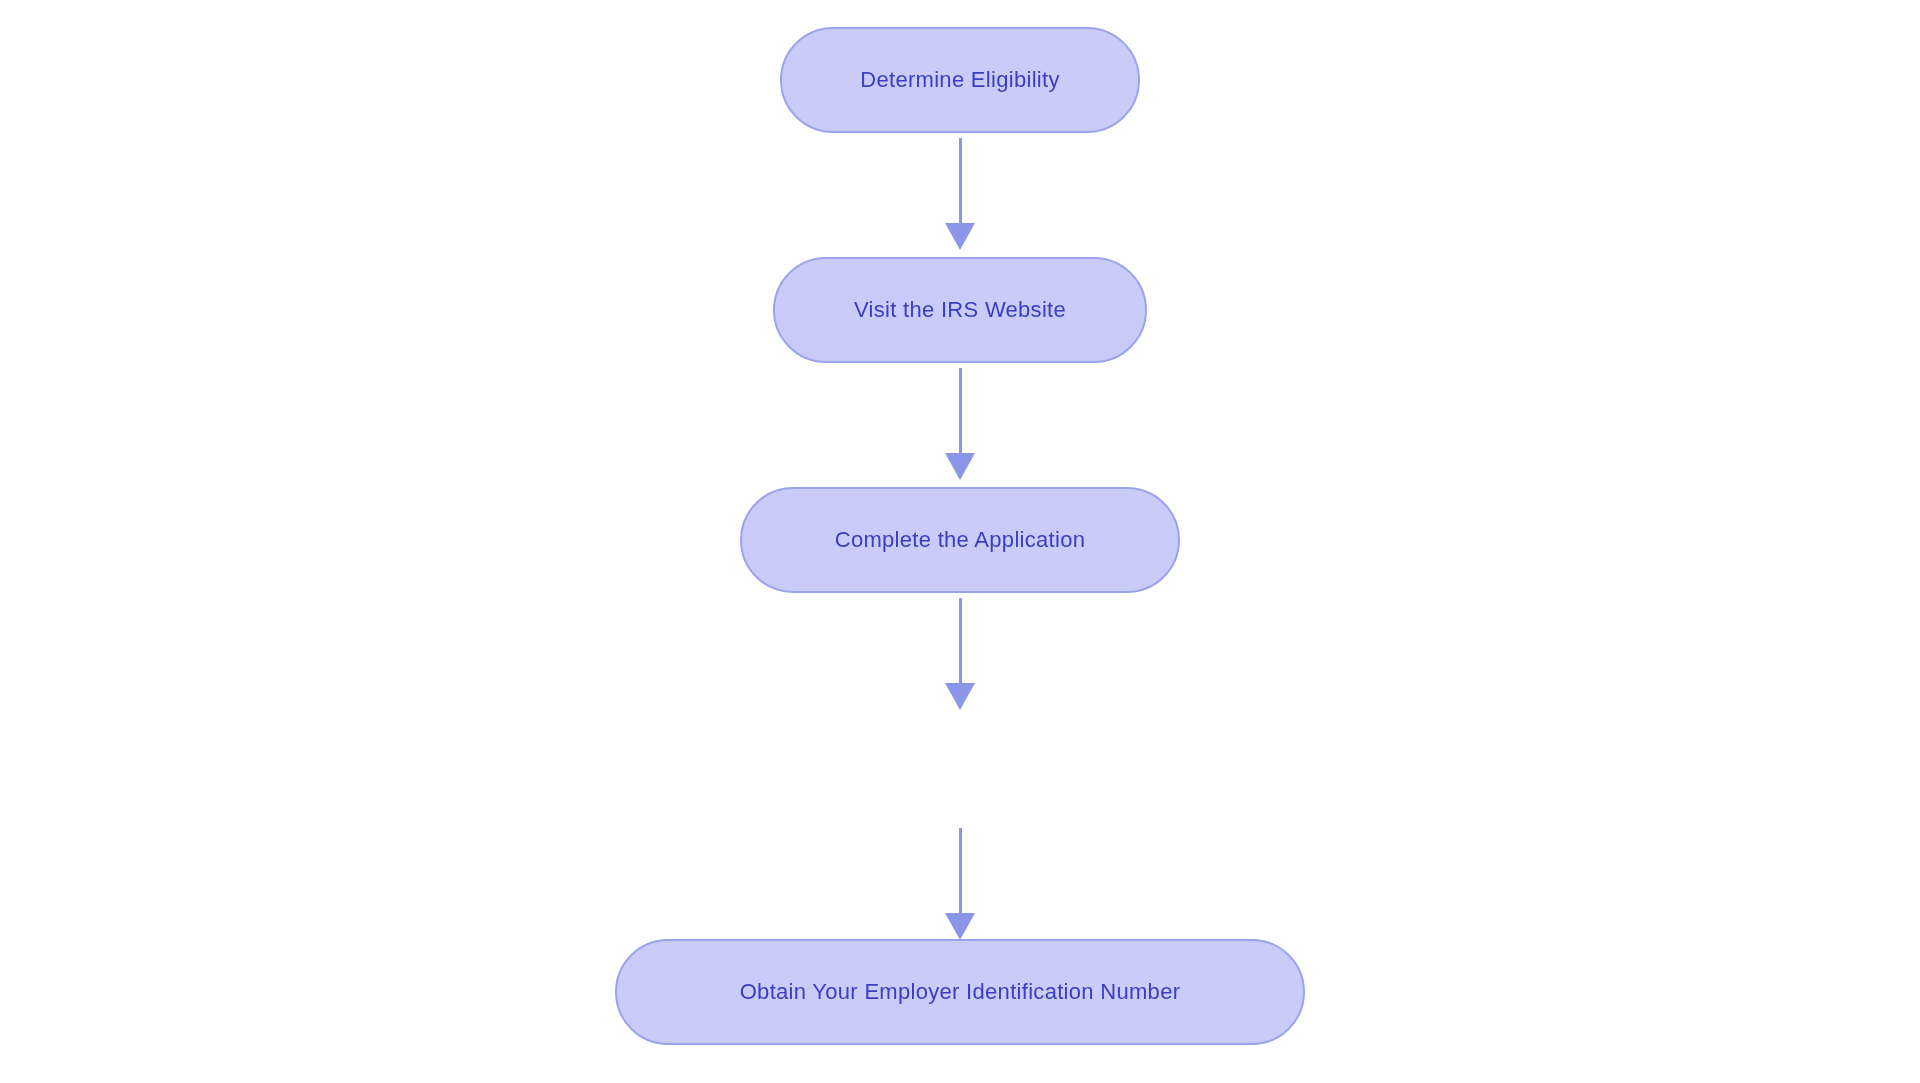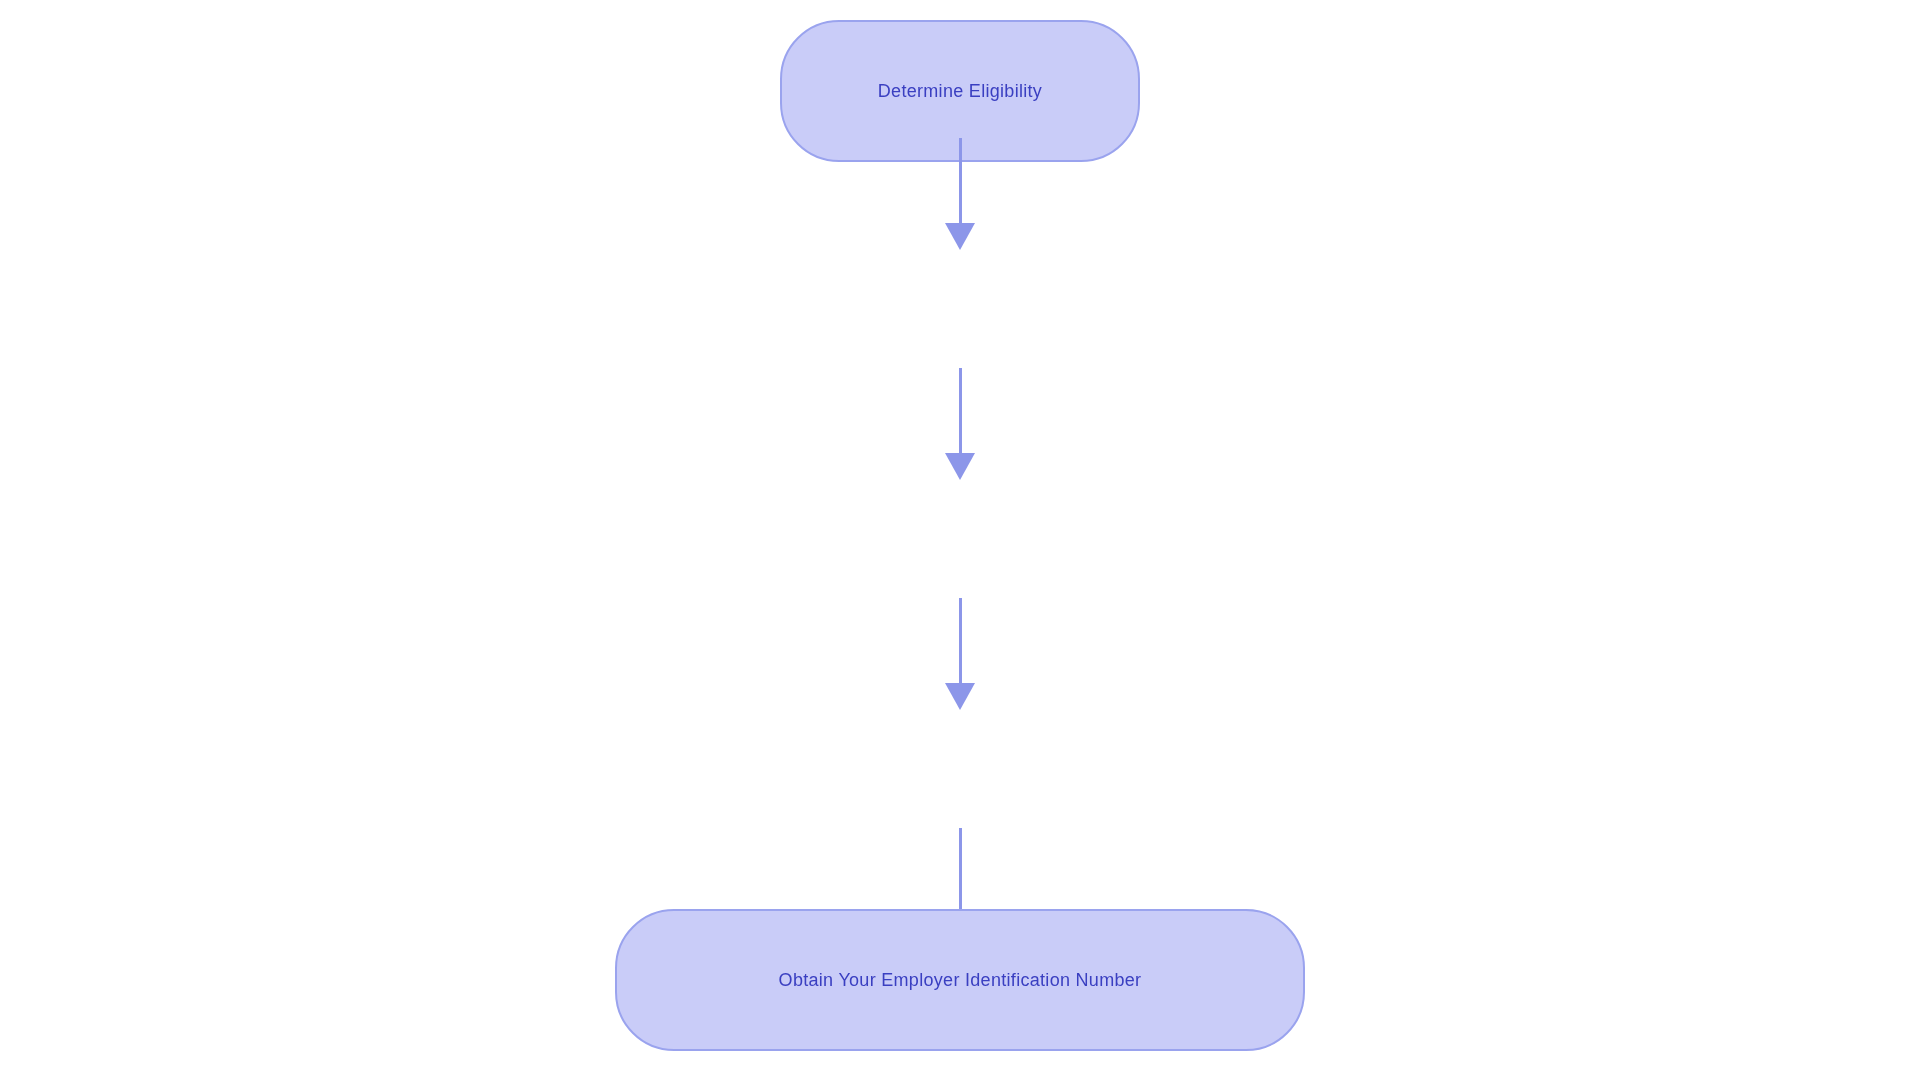--- a/index.html
+++ b/index.html
@@ -13,39 +13,40 @@
   }
   .canvas {
     position: relative;
     width: 1920px;
     height: 1083px;
   }
   .node {
     position: absolute;
     left: 50%;
     transform: translateX(-50%);
-    height: 142px;
+    height: 106px;
     box-sizing: border-box;
     background: var(--node-fill, #c9ccf8);
     border: 2px solid var(--node-border, #9aa3ee);
     border-radius: 59px;
     display: flex;
     align-items: center;
     justify-content: center;
     color: var(--node-text, #3a3fc1);
-    font-size: 18px;
+    font-size: 22px;
     font-weight: 500;
     letter-spacing: 0.3px;
     white-space: nowrap;
+    margin-top: 7px;
   }
   .node-1 { top: 20px;  width: 360px; }
   .node-2 { top: 250px; width: 374px; }
   .node-3 { top: 480px; width: 440px; }
   .node-4 { top: 710px; width: 408px; }
-  .node-5 { top: 909px; width: 690px; }
+  .node-5 { top: 932px; width: 690px; }
 
   .connector {
     position: absolute;
     left: 50%;
     transform: translateX(-50%);
     width: 30px;
     height: 112px;
     display: flex;
     flex-direction: column;
     align-items: center;
@@ -76,26 +77,32 @@
 
   <div class="node node-1">
     <span>Determine Eligibility</span>
   </div>
 
   <div class="connector connector-1">
     <div class="shaft"></div>
     <div class="arrowhead"></div>
   </div>
 
+  <div class="node node-2">
+    <span>Visit the IRS Website</span>
+  </div>
 
   <div class="connector connector-2">
     <div class="shaft"></div>
     <div class="arrowhead"></div>
   </div>
 
+  <div class="node node-3">
+    <span>Complete the Application</span>
+  </div>
 
   <div class="connector connector-3">
     <div class="shaft"></div>
     <div class="arrowhead"></div>
   </div>
 
 
   <div class="connector connector-4">
     <div class="shaft"></div>
     <div class="arrowhead"></div>

